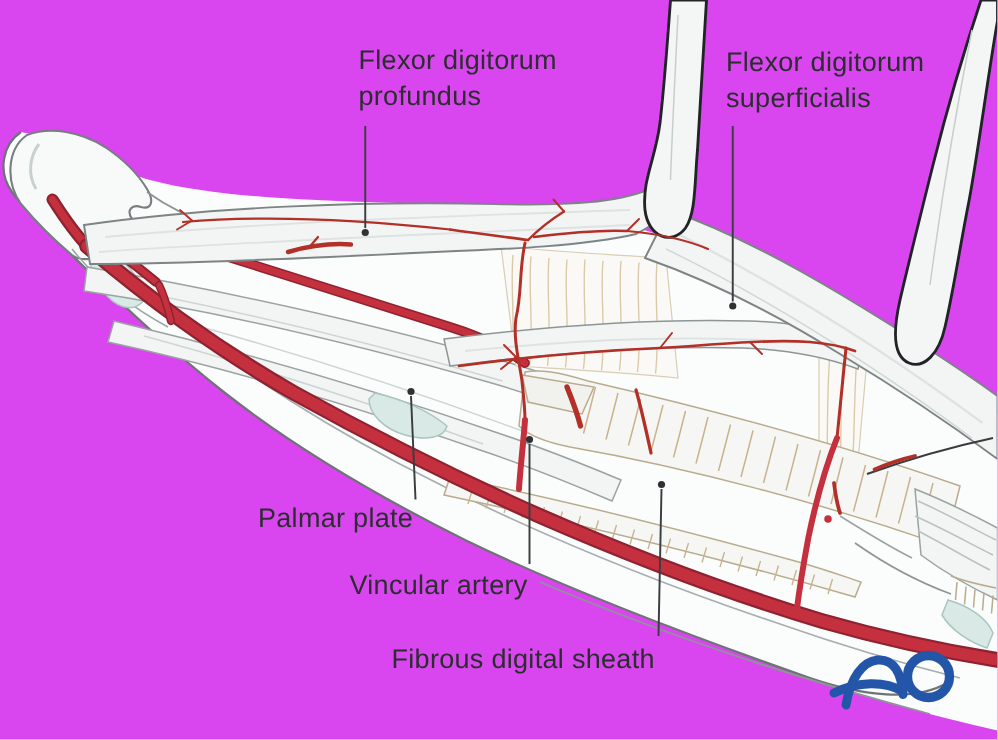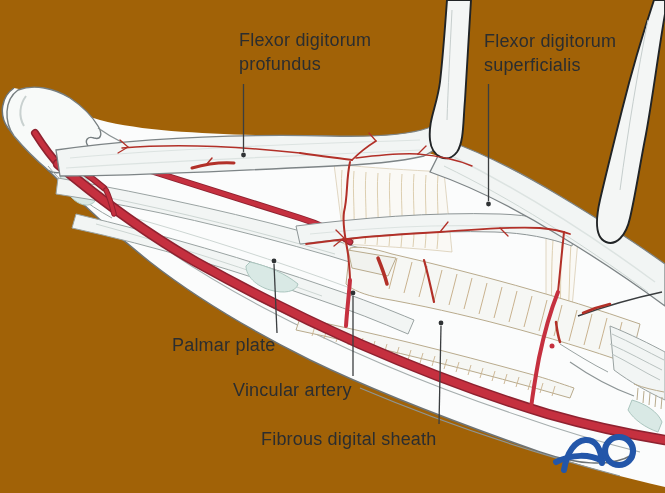--- a/index.html
+++ b/index.html
@@ -1,17 +1,17 @@
 <!DOCTYPE html>
 <html><head>
 <meta charset="utf-8">
 <style>
   html,body{margin:0;padding:0;background:#fff;}
   .stage{
-    position:relative;width:665px;height:493px;background:#a16207;overflow:hidden;
+    position:relative;width:665px;height:493px;background:#d946ef;overflow:hidden;
     font-family:"Liberation Sans",sans-serif;
   }
   svg{display:block;}
   svg text{
     font-family:"Liberation Sans","DejaVu Sans",sans-serif;
     font-size:18px;fill:#2b2d2f;letter-spacing:.2px;
   }
 </style>
 </head>
 <body>

